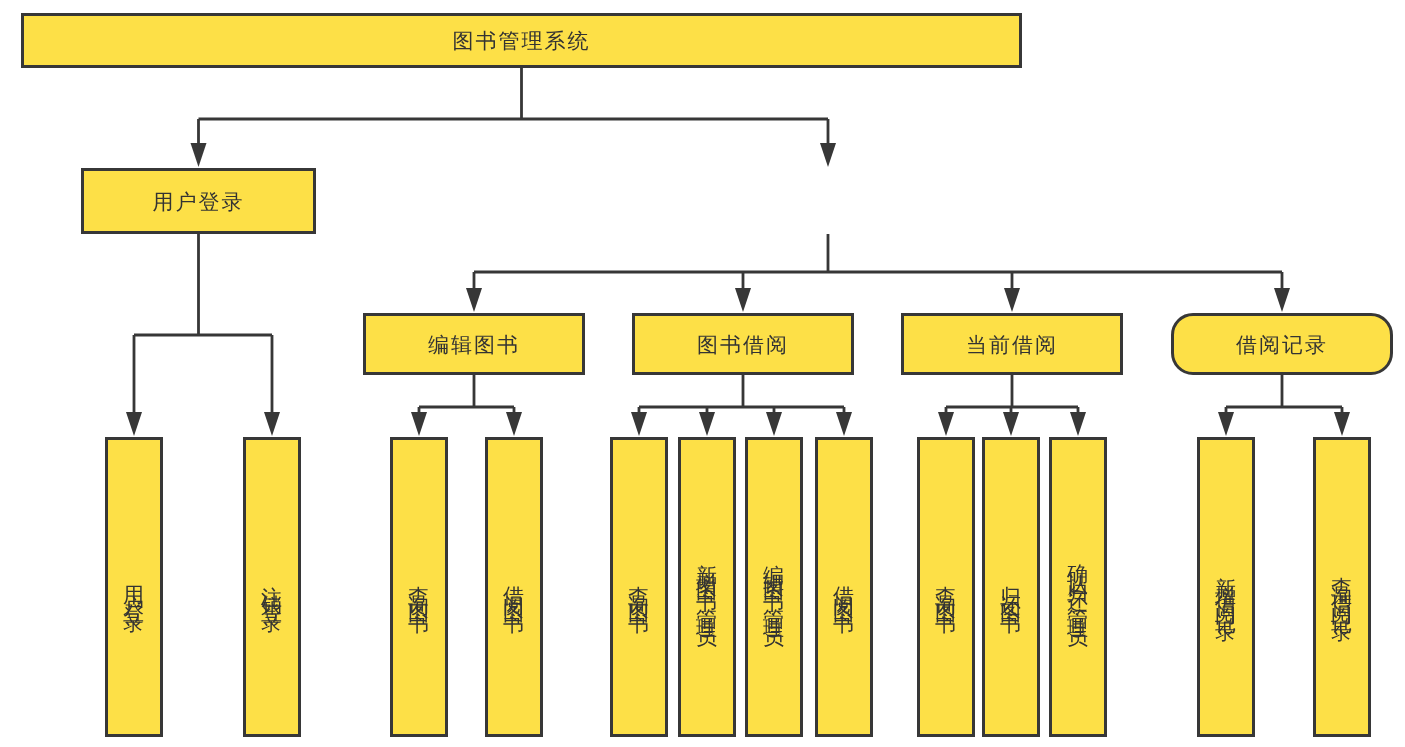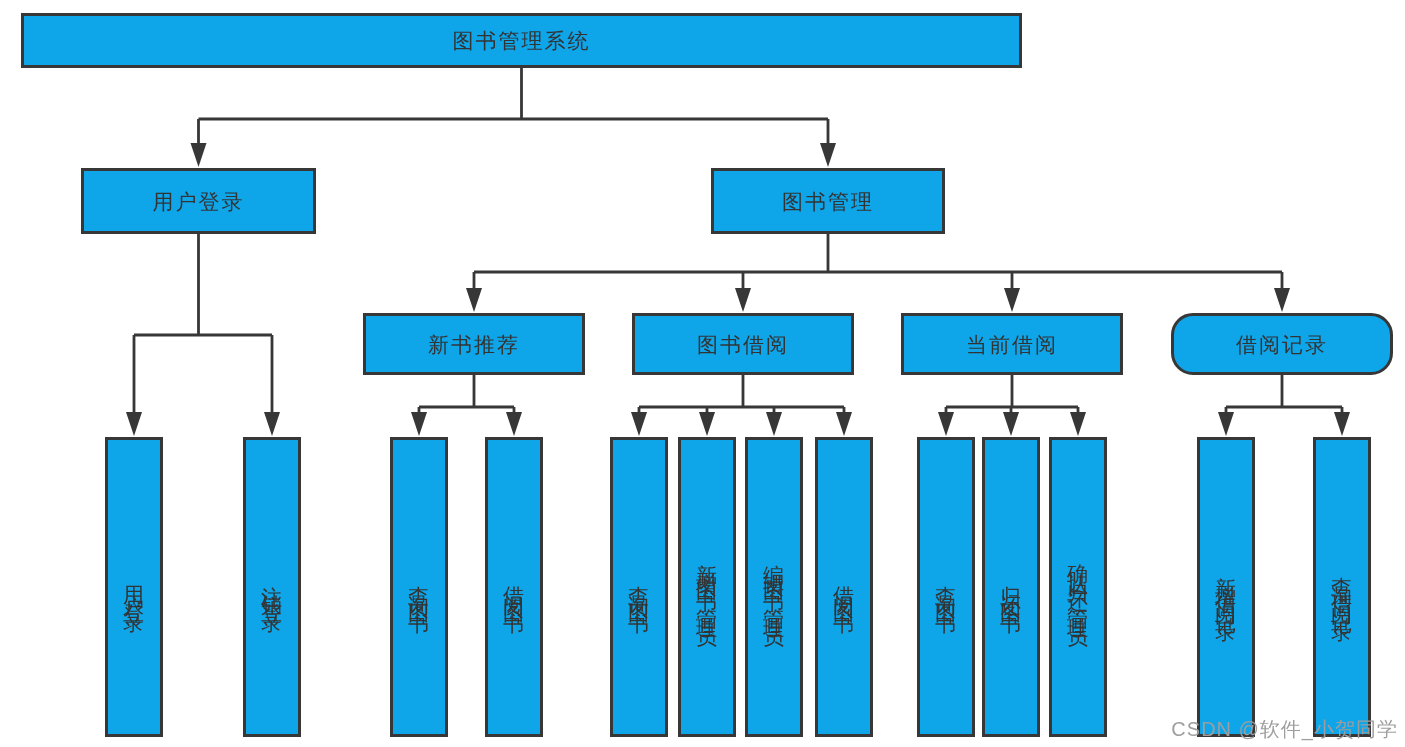--- a/index.html
+++ b/index.html
@@ -14,21 +14,21 @@
   }
   svg.connectors {
     position: absolute;
     left: 0; top: 0;
     width: 1405px; height: 747px;
   }
   .node {
     position: absolute;
     box-sizing: border-box;
     border: 3px solid #373737;
-    background: #0ea5e9;
+    background: #fde047;
     display: flex;
     align-items: center;
     justify-content: center;
     font-size: 21px;
     line-height: 1;
     white-space: nowrap;
   }
   .hnode { letter-spacing: 2px; }
   .vnode {
     writing-mode: vertical-rl;
@@ -83,23 +83,22 @@
       <polygon points="1003,412 1019,412 1011,436"></polygon>
       <polygon points="1070,412 1086,412 1078,436"></polygon>
       <polygon points="1218,412 1234,412 1226,436"></polygon>
       <polygon points="1334,412 1350,412 1342,436"></polygon>
     </g>
   </svg>
 
   <div class="node hnode" style="left:21px; top:13px; width:1001px; height:55px;">图书管理系统</div>
 
   <div class="node hnode l2" style="left:81px; width:235px;">用户登录</div>
-  <div class="node hnode l2" style="left:711px; width:234px;">图书管理</div>
 
-  <div class="node hnode l3" style="left:363px;">新书推荐</div>
+  <div class="node hnode l3" style="left:363px;">编辑图书</div>
   <div class="node hnode l3" style="left:901px;">当前借阅</div>
   <div class="node hnode l3" style="left:632px;">图书借阅</div>
   <div class="node hnode l3" style="left:1171px;border-radius:22px;">借阅记录</div>
 
   <div class="node vnode" style="left:105px;">用户登录</div>
   <div class="node vnode" style="left:243px;">注销登录</div>
 
   <div class="node vnode" style="left:390px;">查询图书</div>
   <div class="node vnode" style="left:485px;">借阅图书</div>
 
@@ -108,15 +107,14 @@
   <div class="node vnode" style="left:745px;">编辑图书（管理员）</div>
   <div class="node vnode" style="left:815px;">借阅图书</div>
 
   <div class="node vnode" style="left:917px;">查询图书</div>
   <div class="node vnode" style="left:982px;">归还图书</div>
   <div class="node vnode" style="left:1049px;">确认归还（管理员）</div>
 
   <div class="node vnode" style="left:1197px;">新增借阅记录</div>
   <div class="node vnode" style="left:1313px;">查询借阅记录</div>
 
-  <div class="watermark">CSDN @软件_小贺同学</div>
 
 </div>
 
 </body></html>

